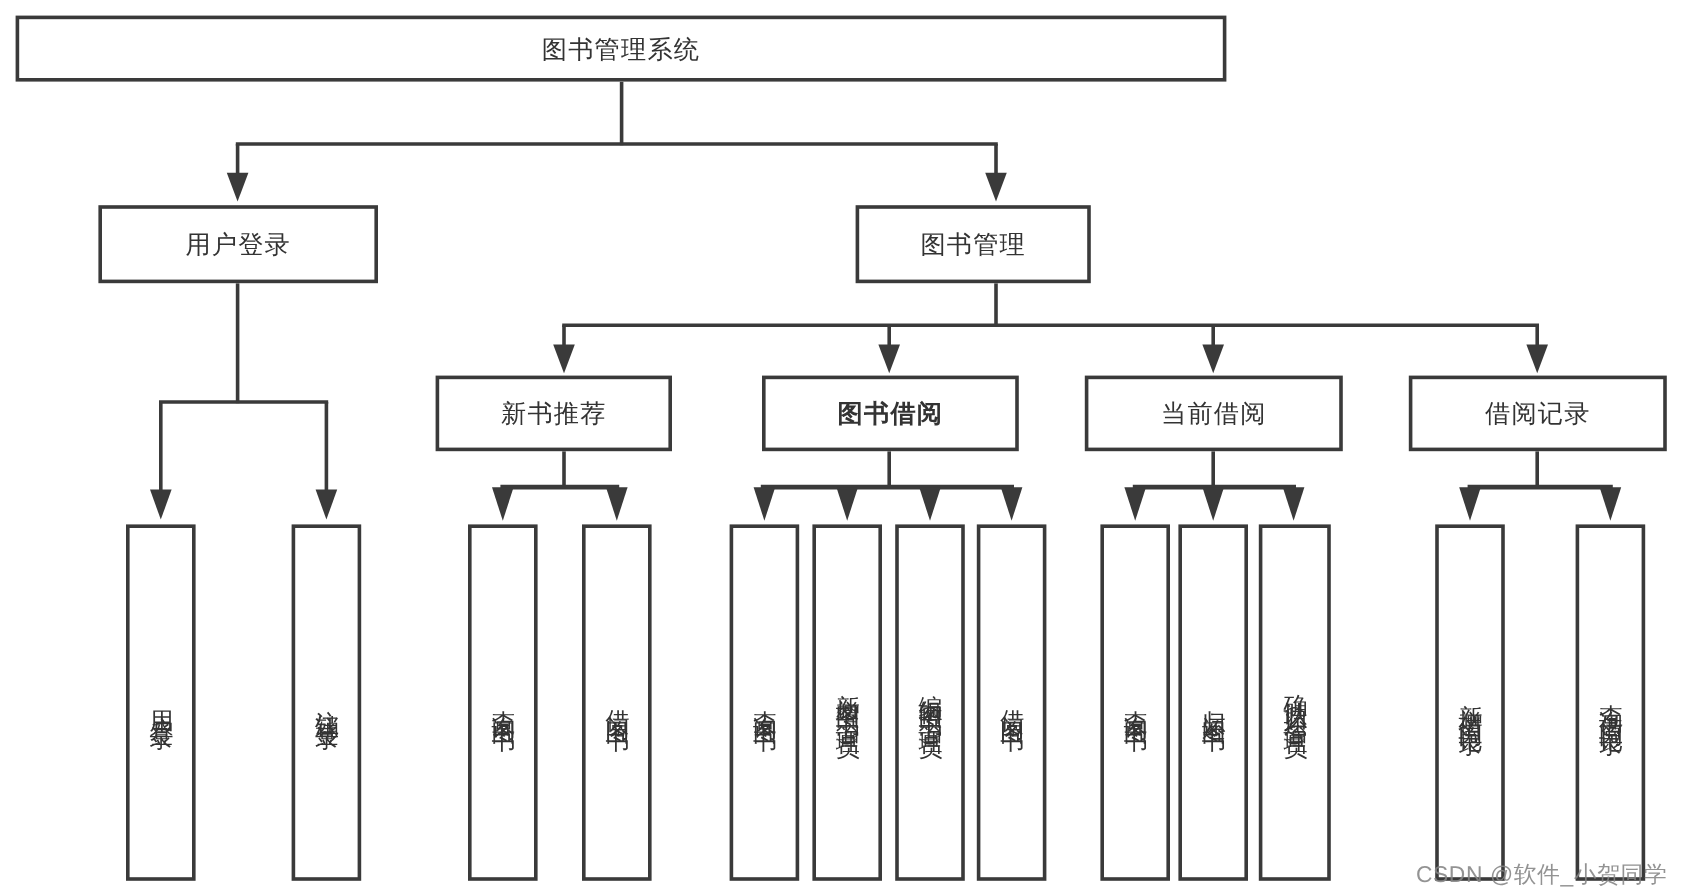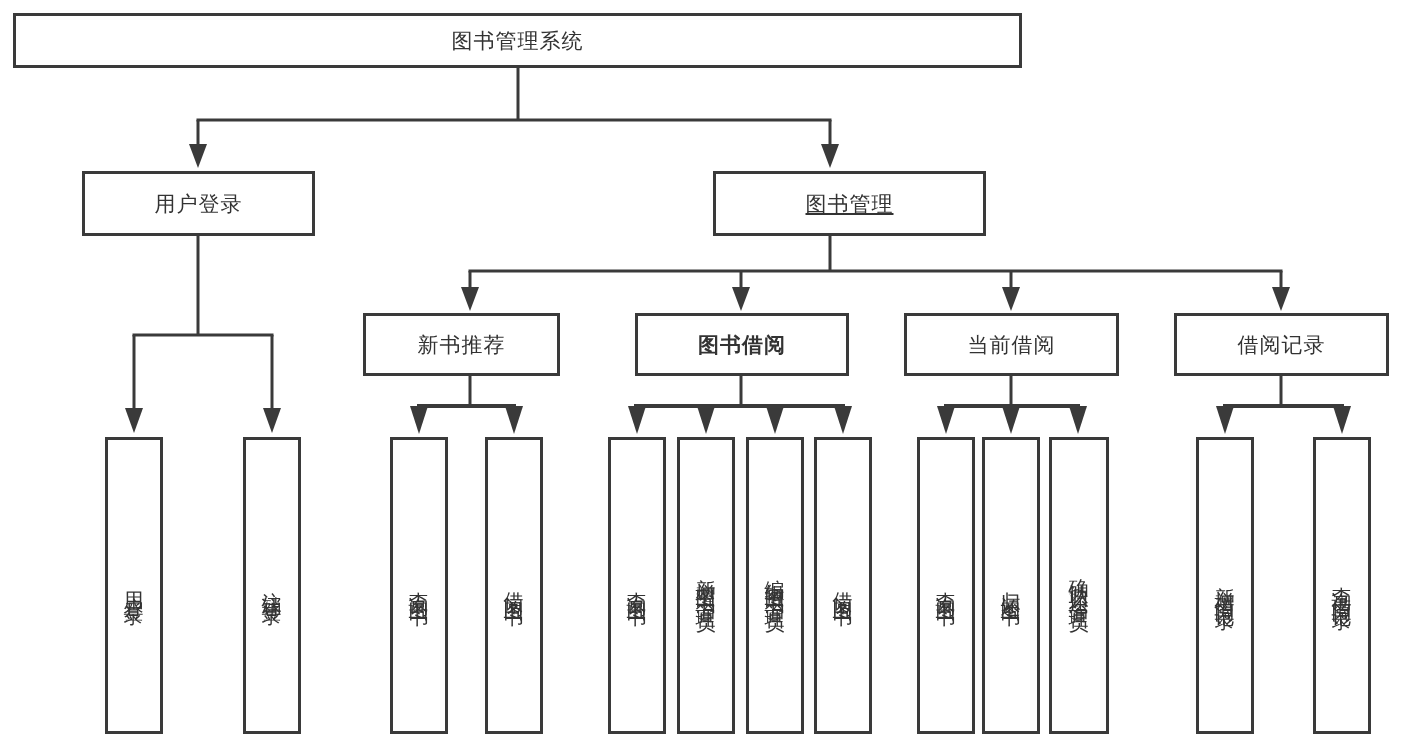--- a/index.html
+++ b/index.html
@@ -21,21 +21,21 @@
     font-size:20px;line-height:1;letter-spacing:5px;color:#333333;
   }
   .watermark{
     position:absolute;left:1180px;top:716px;
     font-size:19px;color:rgba(132,132,132,0.88);
     white-space:nowrap;letter-spacing:0.5px;z-index:5;
   }
   
   #n-root{left:13px;top:13px;width:1009px;height:55px;}
   #n-user-login{left:82px;top:171px;width:233px;height:65px;}
-  #n-book-mgmt{left:713px;top:171px;width:273px;height:65px;text-decoration:underline;}
+  #n-book-mgmt{left:713px;top:171px;width:196px;height:65px;}
   #n-new-book-rec{left:363px;top:313px;width:197px;height:63px;}
   #n-book-borrow{left:635px;top:313px;width:214px;height:63px;font-weight:bold;}
   #n-current-borrow{left:904px;top:313px;width:215px;height:63px;}
   #n-borrow-record{left:1174px;top:313px;width:215px;height:63px;}
   #n-user-login-v{left:105px;}
   #n-logout{left:243px;}
   #n-nbr-query{left:390px;}
   #n-nbr-borrow{left:485px;}
   #n-bb-query{left:608px;}
   #n-bb-add{left:677px;}
@@ -170,14 +170,15 @@
   <div class="vbox" id="n-cb-confirm">
     <span>确认归还（管理员）</span>
   </div>
   <div class="vbox" id="n-br-add">
     <span>新增借阅记录</span>
   </div>
   <div class="vbox" id="n-br-query">
     <span>查询借阅记录</span>
   </div>
 
+  <div class="watermark">CSDN @软件_小贺同学</div>
 
 </div>
 
 </body></html>

